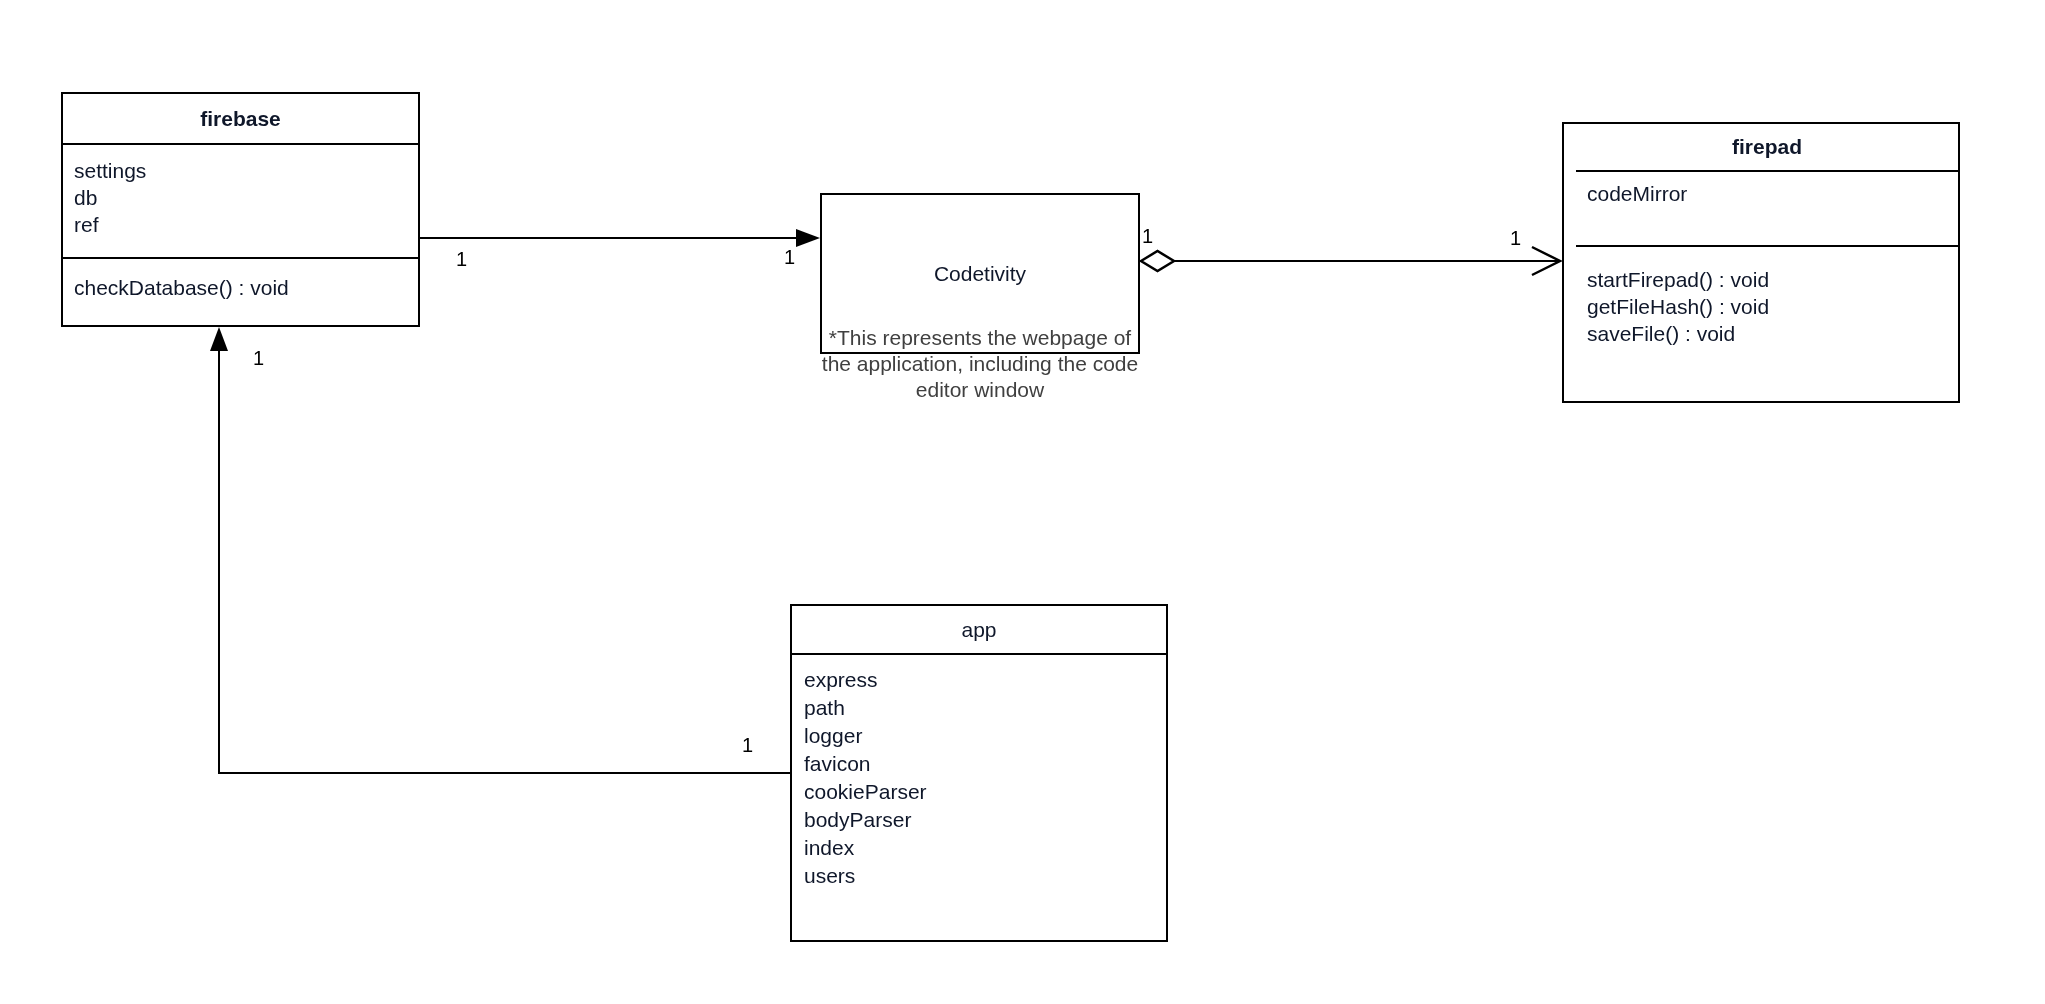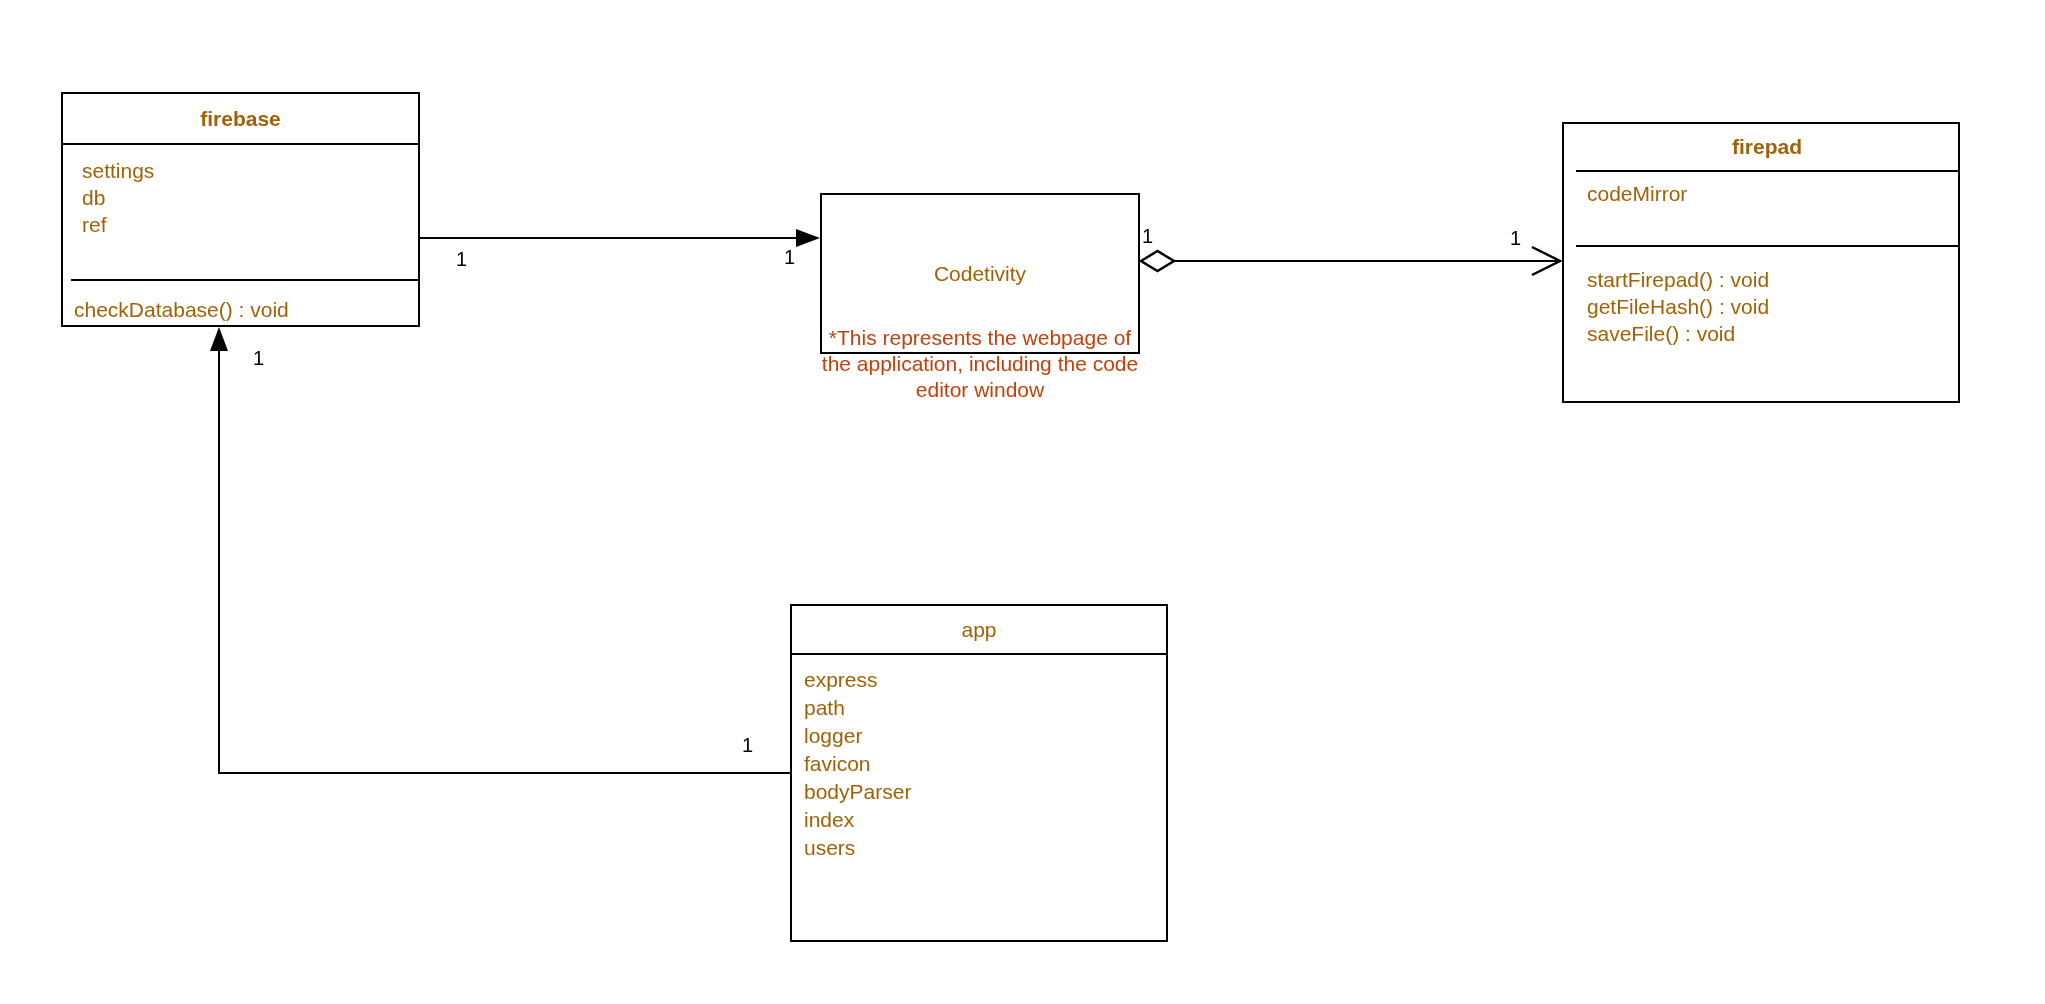--- a/index.html
+++ b/index.html
@@ -19,41 +19,41 @@
     position: absolute;
     left: 0; top: 0;
     width: 2045px;
     height: 1004px;
   }
   .uml-class {
     position: absolute;
     box-sizing: border-box;
     border: 2px solid #000000;
     background: #ffffff;
-    color: #a16207;
+    color: #0f172a;
     font-size: 21px;
   }
   .uml-title {
     box-sizing: border-box;
     border-bottom: 2px solid #000000;
     display: flex;
     align-items: center;
     justify-content: center;
     text-align: center;
   }
   .uml-title.bold { font-weight: bold; }
   .uml-section {
     box-sizing: border-box;
     line-height: 27px;
   }
   .uml-section.divided { border-bottom: 2px solid #000000; }
   
   #box-firebase { left: 61px; top: 92px; width: 359px; height: 235px; }
   #box-firebase .uml-title { height: 51px; }
-  #box-firebase .attrs { height: 136px; padding: 12px 11px 0 11px; margin-left: 8px; }
+  #box-firebase .attrs { height: 114px; padding: 12px 11px 0 11px; }
   #box-firebase .methods { padding: 15px 11px 0 11px; }
   
   #box-codetivity {
     left: 820px; top: 157px; width: 320px; height: 161px;
     display: flex; align-items: center; justify-content: center;
     text-align: center;
     margin-top: 36px;
   }
   
   #box-firepad { left: 1562px; top: 122px; width: 398px; height: 281px; padding-left: 12px; }
@@ -64,21 +64,21 @@
   #box-app { left: 790px; top: 604px; width: 378px; height: 338px; }
   #box-app .uml-title { height: 49px; }
   #box-app .attrs { padding: 11px 12px 0 12px; line-height: 28px; }
   
   .uml-note {
     position: absolute;
     left: 753px; top: 325px; width: 454px;
     text-align: center;
     font-size: 21px;
     line-height: 26px;
-    color: #c2410c;
+    color: #404040;
   }
   
   .mult {
     position: absolute;
     font-size: 20px;
     line-height: 20px;
     color: #000000;
   }
   #m1-src { left: 456px; top: 249px; }
   #m1-tgt { left: 784px; top: 247px; }
@@ -145,20 +145,21 @@
     </div>
   </div>
 
   <div class="uml-class" id="box-app">
     <div class="uml-title">app</div>
     <div class="uml-section attrs">
       <div>express</div>
       <div>path</div>
       <div>logger</div>
       <div>favicon</div>
+      <div>cookieParser</div>
       <div>bodyParser</div>
       <div>index</div>
       <div>users</div>
     </div>
   </div>
 
   <div class="mult" id="m1-src">1</div>
   <div class="mult" id="m1-tgt">1</div>
   <div class="mult" id="m2-src">1</div>
   <div class="mult" id="m2-tgt">1</div>

